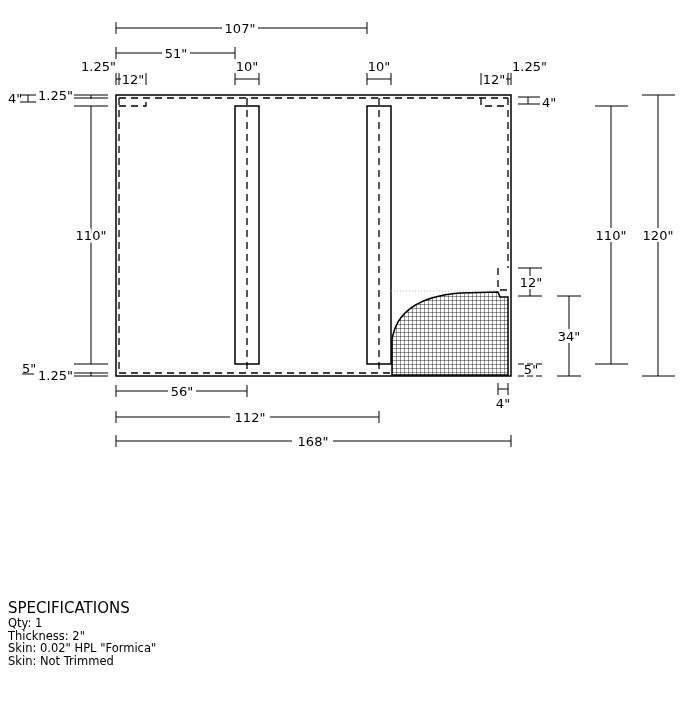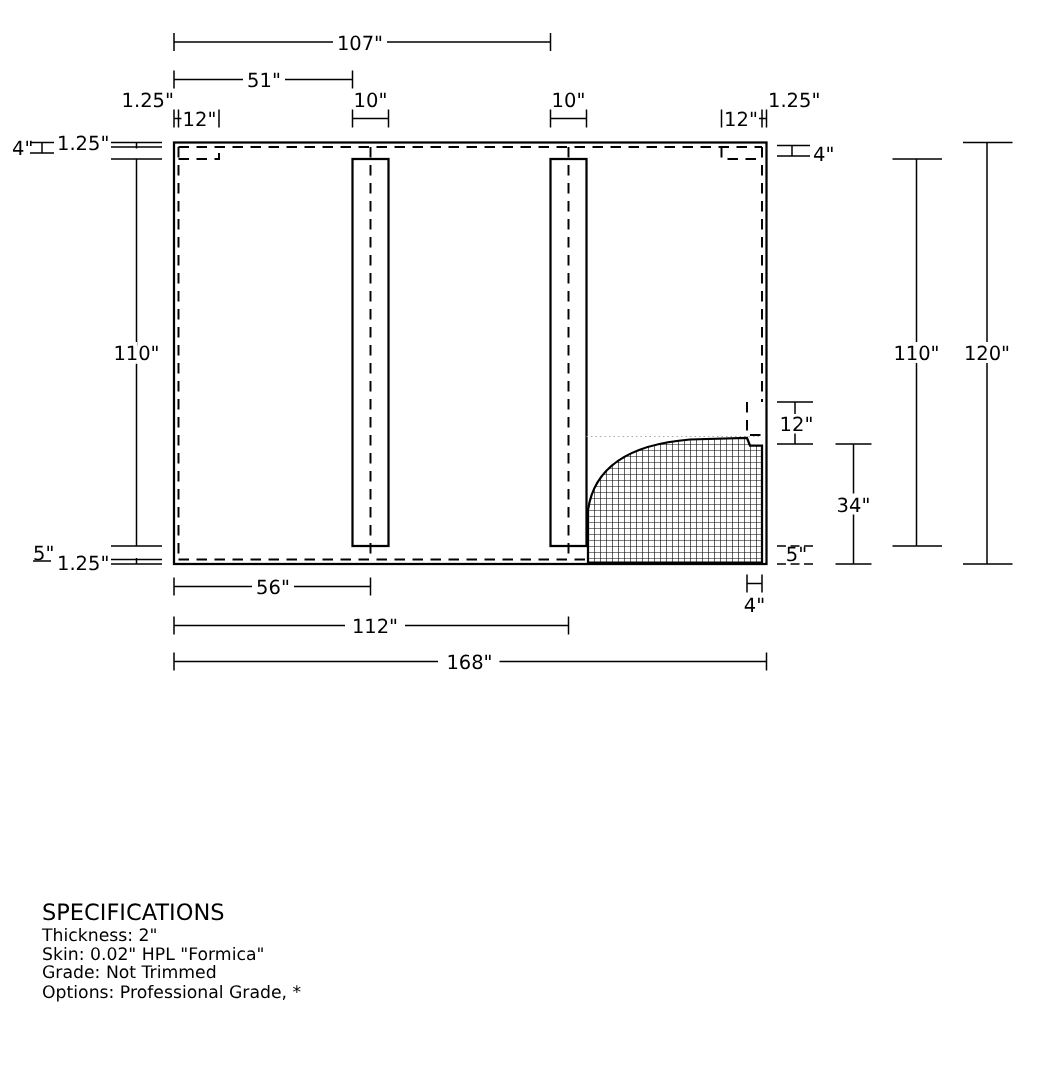--- a/index.html
+++ b/index.html
@@ -2,21 +2,21 @@
 <html><head>
 <meta charset="utf-8">
 <style>
   html, body { margin:0; padding:0; background:#ffffff; }
   body { width:700px; height:711px; position:relative; overflow:hidden;
          font-family:"DejaVu Sans", sans-serif; color:#000; }
   #drawing { position:absolute; left:0; top:0; }
   #drawing text { font-family:"DejaVu Sans", sans-serif; font-size:13px; fill:#000; }
   .specs { position:absolute; left:8px; top:600px; font-size:11.5px; line-height:12.6px; }
   .specs .title { font-size:15px; line-height:17px; }
-  .specs div { white-space:nowrap;margin-left:20px; }
+  .specs div { white-space:nowrap; }
 </style>
 </head>
 <body>
 
 <svg id="drawing" width="700" height="600" viewBox="0 0 700 600" xmlns="http://www.w3.org/2000/svg">
   <defs>
     <pattern id="grid" width="4" height="4" patternUnits="userSpaceOnUse">
       <path d="M4 0 L0 0 0 4" fill="none" stroke="#000" stroke-width="0.8"></path>
     </pattern>
   </defs>
@@ -157,17 +157,17 @@
   <text x="542" y="107">4"</text>
   <text x="531" y="287" text-anchor="middle">12"</text>
   <text x="531" y="374" text-anchor="middle">5"</text>
   <text x="569" y="341" text-anchor="middle">34"</text>
   <text x="611" y="240" text-anchor="middle">110"</text>
   <text x="658" y="240" text-anchor="middle">120"</text>
 </svg>
 
 <div class="specs">
   <div class="title">SPECIFICATIONS</div>
+  <div>Qty: 1</div>
   <div>Thickness: 2"</div>
   <div>Skin: 0.02" HPL "Formica"</div>
-  <div>Grade: Not Trimmed</div>
-  <div>Options: Professional Grade, *</div>
+  <div>Skin: Not Trimmed</div>
 </div>
 
 </body></html>

